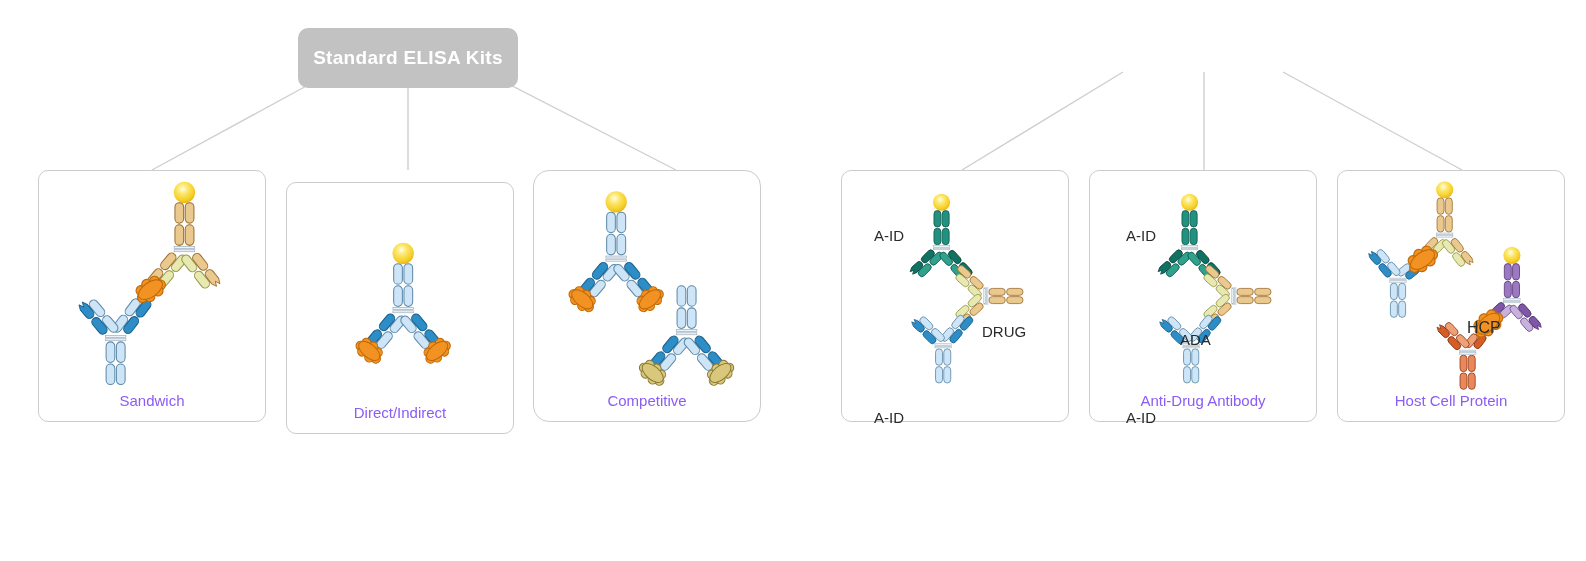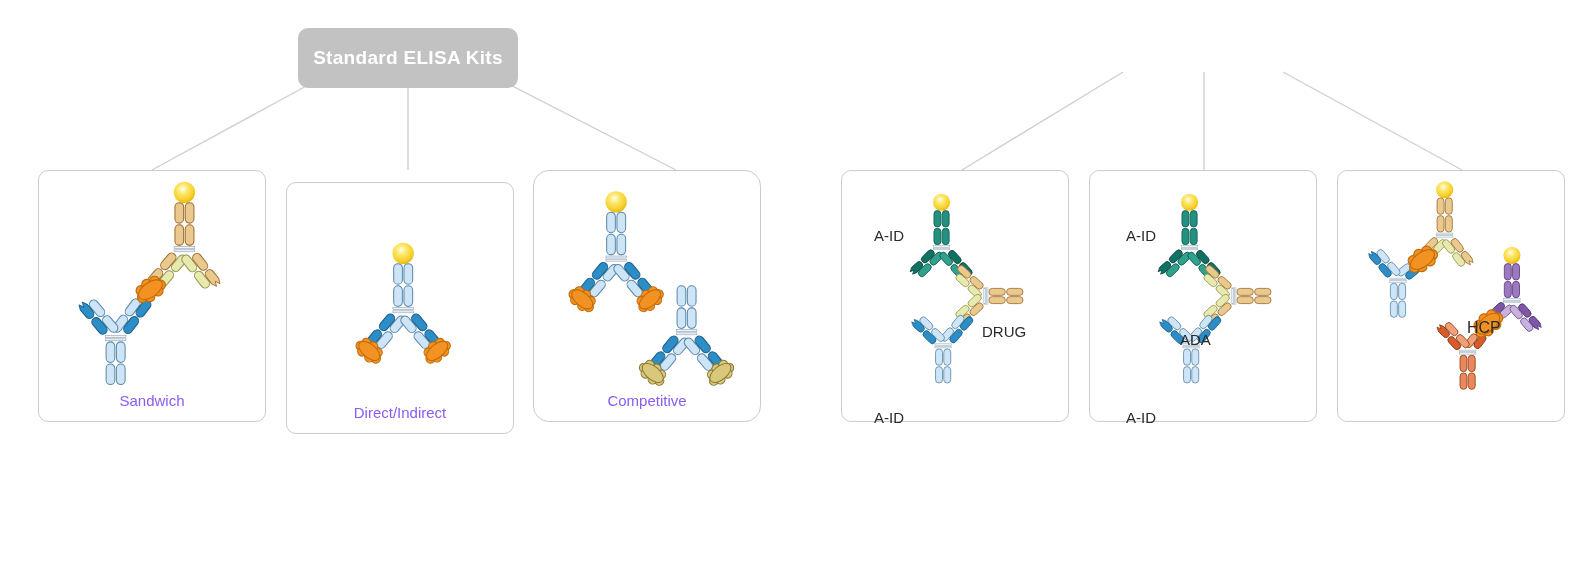--- a/index.html
+++ b/index.html
@@ -386,20 +386,21 @@
             <rect x="1" y="12" width="11" height="24" rx="5.5" ry="5.5" fill="#2d8dc6" stroke="#175f8a" stroke-width="1.3"></rect>
             <rect x="1" y="38" width="11" height="24" rx="5.5" ry="5.5" fill="#2d8dc6" stroke="#175f8a" stroke-width="1.3"></rect>
             <rect x="0" y="55" width="13" height="10" fill="#ffffff"></rect>
             <path d="M1,48 L1,55 L3.75,61 L6.5,55 L9.25,61 L12,55 L12,48" fill="#2d8dc6" stroke="#175f8a" stroke-width="1.1"></path>
           </g>
         </g>
       </svg>
     <span class="mlabel" style="left:36px;top:56px;">A-ID</span>
     <span class="mlabel" style="left:90px;top:160px;">ADA</span>
     <span class="mlabel" style="left:36px;top:238px;">A-ID</span>
+    <div class="caption">Anti-Drug Antibody</div>
   </div>
 
   <div class="panel" style="left:1337px;">
     <svg id="p5" class="mol" viewBox="0 0 228 316">
         <g transform="translate(106,82) rotate(0) scale(0.8)">
           <circle cx="0" cy="-73" r="13.5" fill="url(#goldGrad)"></circle>
           <rect x="-12" y="-60" width="11" height="26" rx="5.5" ry="5.5" fill="#eac98f" stroke="#9e6d2f" stroke-width="1.3"></rect>
           <rect x="1" y="-60" width="11" height="26" rx="5.5" ry="5.5" fill="#eac98f" stroke="#9e6d2f" stroke-width="1.3"></rect>
           <rect x="-12" y="-32" width="11" height="26" rx="5.5" ry="5.5" fill="#eac98f" stroke="#9e6d2f" stroke-width="1.3"></rect>
           <rect x="1" y="-32" width="11" height="26" rx="5.5" ry="5.5" fill="#eac98f" stroke="#9e6d2f" stroke-width="1.3"></rect>
@@ -508,15 +509,16 @@
             <circle cx="-12" cy="2" r="5.5" fill="#f29222" stroke="#c26b08" stroke-width="1.3"></circle>
             <circle cx="12" cy="2" r="5.5" fill="#f29222" stroke="#c26b08" stroke-width="1.3"></circle>
             <circle cx="-5" cy="6" r="5.5" fill="#f29222" stroke="#c26b08" stroke-width="1.3"></circle>
             <circle cx="6" cy="6" r="5.5" fill="#f29222" stroke="#c26b08" stroke-width="1.3"></circle>
             <ellipse cx="0" cy="0" rx="15" ry="8" fill="#f29222" stroke="#c26b08" stroke-width="1.3"></ellipse>
             <ellipse cx="0" cy="0" rx="14" ry="7" fill="#f29222" stroke="none"></ellipse>
           </g>
         </g>
       </svg>
     <span class="mlabel big" style="left:106px;top:148px;margin-left:23px;">HCP</span>
+    <div class="caption">Host Cell Protein</div>
   </div>
 
 </div>
 
 </body></html>

